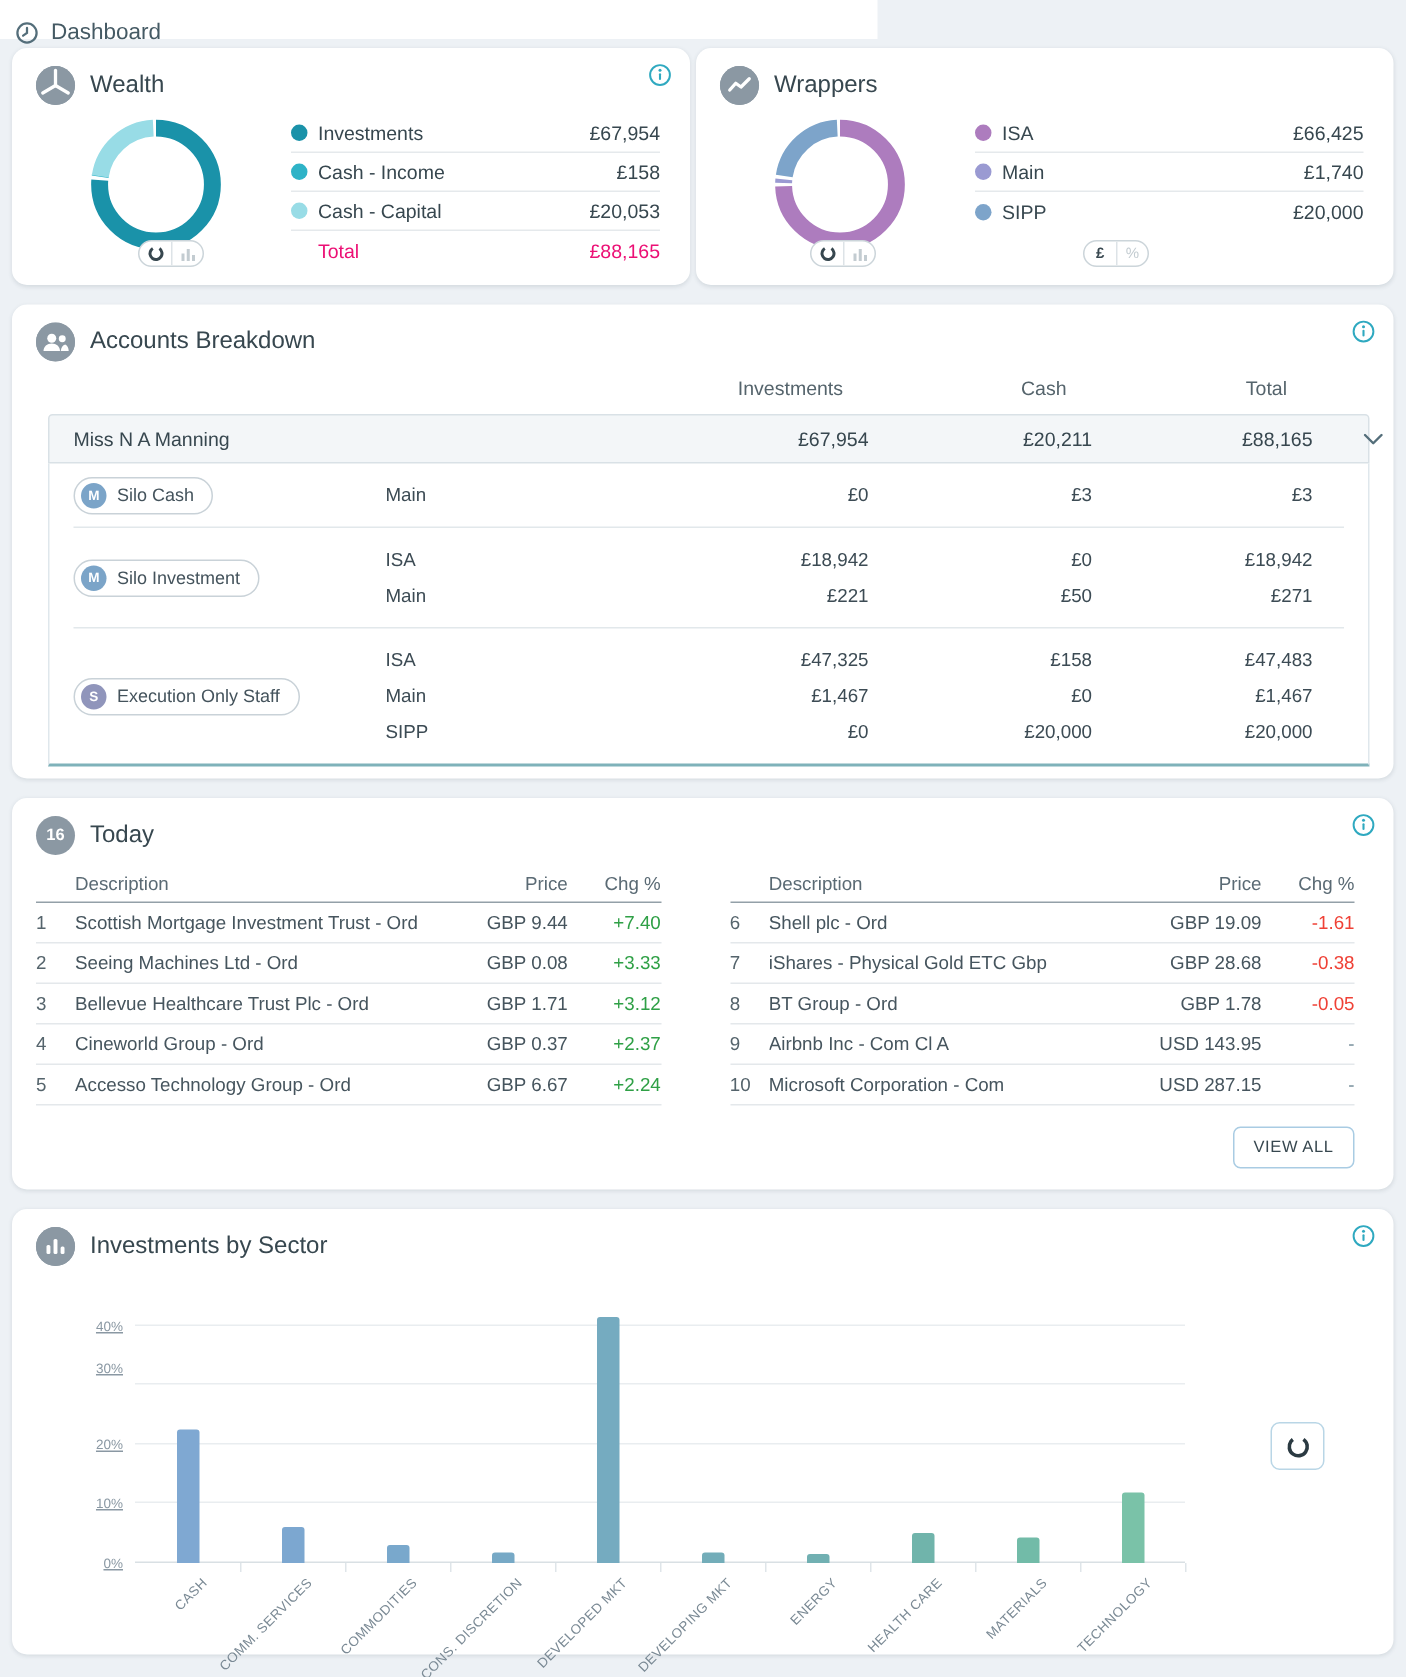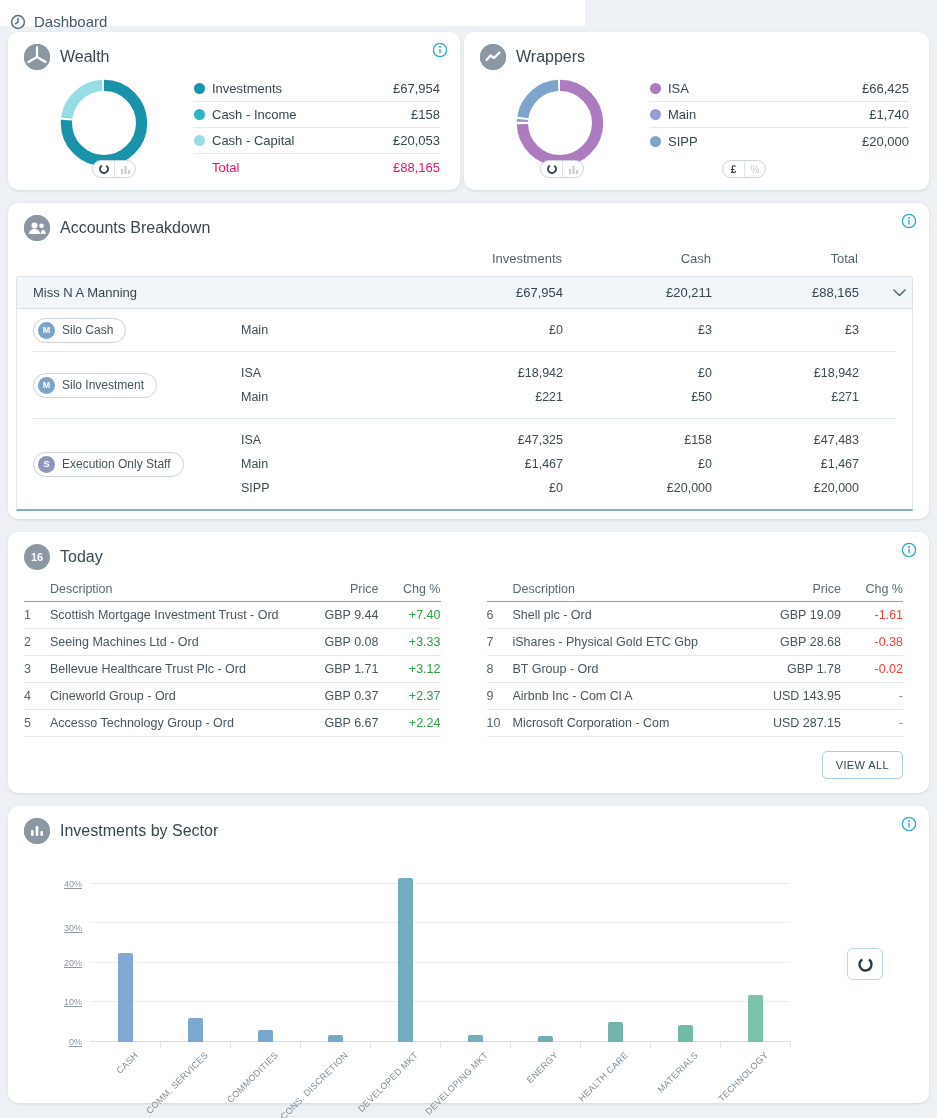--- a/index.html
+++ b/index.html
@@ -33,21 +33,21 @@
   .l-value { color:#37474f; }
   .total-row { display:grid; grid-template-columns:18px 1fr auto; align-items:center; height:26px; font-size:13px; }
   .total-row .l-label, .total-row .l-value { color:#ec1075; }
   .toggle-pill { position:absolute; bottom:12px; display:flex; align-items:center; height:18px; border:1px solid #ccd5da; border-radius:9px; background:#fff; overflow:hidden; cursor:pointer; }
   .toggle-cell { width:21px; height:100%; display:flex; align-items:center; justify-content:center; font-size:10px; }
   .toggle-cell + .toggle-cell { border-left:1px solid #dde3e7; }
   .tg-inactive { color:#c3ccd1; }
   .tg-active { color:#37474f; font-weight:bold; }
   
   .card-accounts { padding:10px 0 0 0; }
-  .acc-pad { padding:0 8px 8px 0; }
+  .acc-pad { padding:0 8px 8px 16px; }
   .acc-header-row { display:flex; align-items:center; gap:10px; padding:2px 16px 8px 16px; }
   .acc-grid { display:grid; grid-template-columns:208px 180px 142px 149px 147px 47px; align-items:center; }
   .acc-cols { padding:2px 16px 10px 16px; margin:0 8px; font-size:13px; color:#55646c; }
   .acc-cols .num { text-align:right; }
   .owner-row { margin:0 8px; background:#f3f6f8; border:1px solid #d9e1e6; border-radius:3px 3px 0 0; padding:8px 16px; font-size:13px; cursor:pointer; }
   .owner-row .num { text-align:right; color:#37474f; }
   .owner-name { grid-column:1 / span 2; }
   .expanded-box { margin:0 8px; border-left:1px solid #dfe7ec; border-right:1px solid #dfe7ec; border-bottom:2px solid #7fb2ba; padding:0 16px; }
   .acc-group { display:grid; grid-template-columns:208px 180px 142px 149px 147px 47px; grid-auto-rows:24px; align-items:center; padding:9px 0; }
   .acc-group + .acc-group { border-top:1px solid #e2e8eb; }
@@ -400,21 +400,21 @@
             <div class="mv-grid mv-row">
               <span class="mv-num">7</span>
               <span class="mv-desc">iShares - Physical Gold ETC Gbp</span>
               <span class="mv-price">GBP 28.68</span>
               <span class="mv-chg chg-down">-0.38</span>
             </div>
             <div class="mv-grid mv-row">
               <span class="mv-num">8</span>
               <span class="mv-desc">BT Group - Ord</span>
               <span class="mv-price">GBP 1.78</span>
-              <span class="mv-chg chg-down">-0.02</span>
+              <span class="mv-chg chg-down">-0.05</span>
             </div>
             <div class="mv-grid mv-row">
               <span class="mv-num">9</span>
               <span class="mv-desc">Airbnb Inc - Com Cl A</span>
               <span class="mv-price">USD 143.95</span>
               <span class="mv-chg chg-flat">-</span>
             </div>
             <div class="mv-grid mv-row">
               <span class="mv-num">10</span>
               <span class="mv-desc">Microsoft Corporation - Com</span>
@@ -452,21 +452,21 @@
     </span>
     <div class="plot-outer">
       <div class="plot" id="plot">
           <div class="gridline zero" style="bottom: 0px;"></div>
           <span class="ylab" style="bottom: 0px; transform: translateY(50%);">0%</span>
           <div class="gridline" style="bottom: 39.5506px;"></div>
           <span class="ylab" style="bottom: 39.5506px; transform: translateY(50%);">10%</span>
           <div class="gridline" style="bottom: 79.1011px;"></div>
           <span class="ylab" style="bottom: 79.1011px; transform: translateY(50%);">20%</span>
           <div class="gridline" style="bottom: 118.652px;"></div>
-          <span class="ylab" style="bottom: 114px; transform: translateY(50%);">30%</span>
+          <span class="ylab" style="bottom: 130px; transform: translateY(50%);">30%</span>
           <div class="gridline" style="bottom: 158.202px;"></div>
           <span class="ylab" style="bottom: 158.202px; transform: translateY(50%);">40%</span>
           <div class="bar" style="left: 27.5px; height: 88.9888px; background: rgb(127, 168, 210);"></div>
           <div class="tick" style="left: 70px;"></div>
           <div class="bar" style="left: 97.5px; height: 23.7303px; background: rgb(124, 167, 208);"></div>
           <div class="tick" style="left: 140px;"></div>
           <div class="bar" style="left: 167.5px; height: 11.8652px; background: rgb(121, 168, 204);"></div>
           <div class="tick" style="left: 210px;"></div>
           <div class="bar" style="left: 237.5px; height: 7.1191px; background: rgb(119, 169, 198);"></div>
           <div class="tick" style="left: 280px;"></div>

